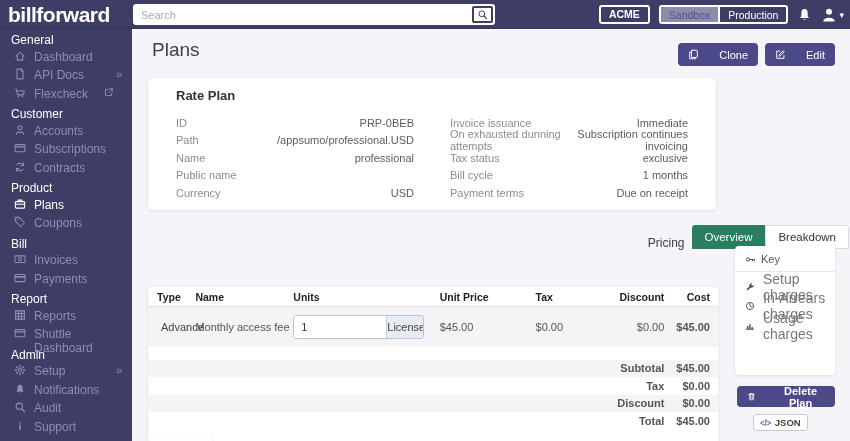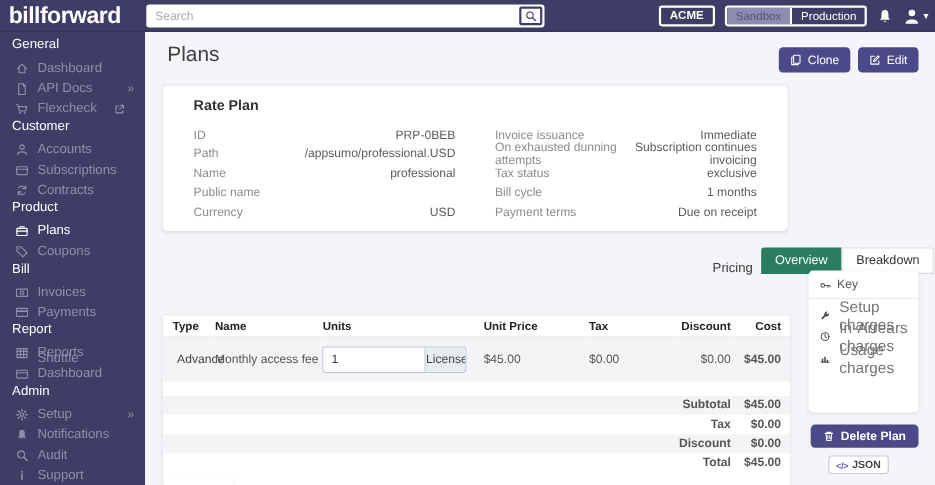--- a/index.html
+++ b/index.html
@@ -33,36 +33,36 @@
   .env-sandbox { background:#8d8cb0; color:#55547e; }
   .env-production { background:transparent; color:#fff; border-left:2px solid #fff; }
   .tb-icon { color:#fff; display:flex; align-items:center; cursor:pointer; }
   .caret { color:#fff; font-size:9px; margin-left:2px; }
 
   
   .sidebar { position:absolute; left:0; top:29px; width:132px; height:412px;
     background:#3e3d66; padding-top:2px; }
   .sb-header { height:18.5px; display:flex; align-items:center; padding-left:11px;
     color:#fff; font-size:12px; }
-  .sb-item { height:18.5px; display:flex; align-items:flex-end; padding-left:14px;
+  .sb-item { height:18.5px; display:flex; align-items:flex-start; padding-left:14px;
     color:#8f8eb0; font-size:12px; cursor:pointer; }
   .sb-item .ic { margin-right:8px; flex:0 0 auto; }
   .sb-item.active { color:#fff; }
   .sb-trail { margin-left:auto; margin-right:10px; font-size:11px; color:#8f8eb0; }
   .sb-trail .ic { display:block; }
 
   
   .main { position:absolute; left:132px; top:29px; width:718px; height:412px;
     background:#f4f4f9; }
   .page-title { position:absolute; left:20px; top:10px; font-size:19px; color:#3f3f3f;
     font-weight:400; }
   .page-actions { position:absolute; right:15px; top:14px; display:flex; gap:7px; }
   .btn-purple { height:23px; background:#4b4988; color:#fff; border:none;
     border-radius:4px; font-size:11px; padding:0 10px; display:flex; align-items:center;
-    gap:5px; cursor:pointer; font-family:inherit; }
+    gap:20px; cursor:pointer; font-family:inherit; }
   .btn-purple .ic { color:#fff; }
 
   .card { background:#fff; border-radius:4px; box-shadow:0 1px 3px rgba(60,60,90,.12);
     position:absolute; }
   .rate-card { left:16px; top:49px; width:568px; height:132px; padding:10px 28px; }
   .rate-title { font-size:13px; font-weight:bold; color:#333; margin-bottom:11px; }
   .rate-cols { display:flex; gap:36px; }
   .rate-col { flex:1; }
   .f-row { display:flex; height:17.5px; align-items:center; font-size:11px; }
   .f-label { color:#8c8c8c; }

